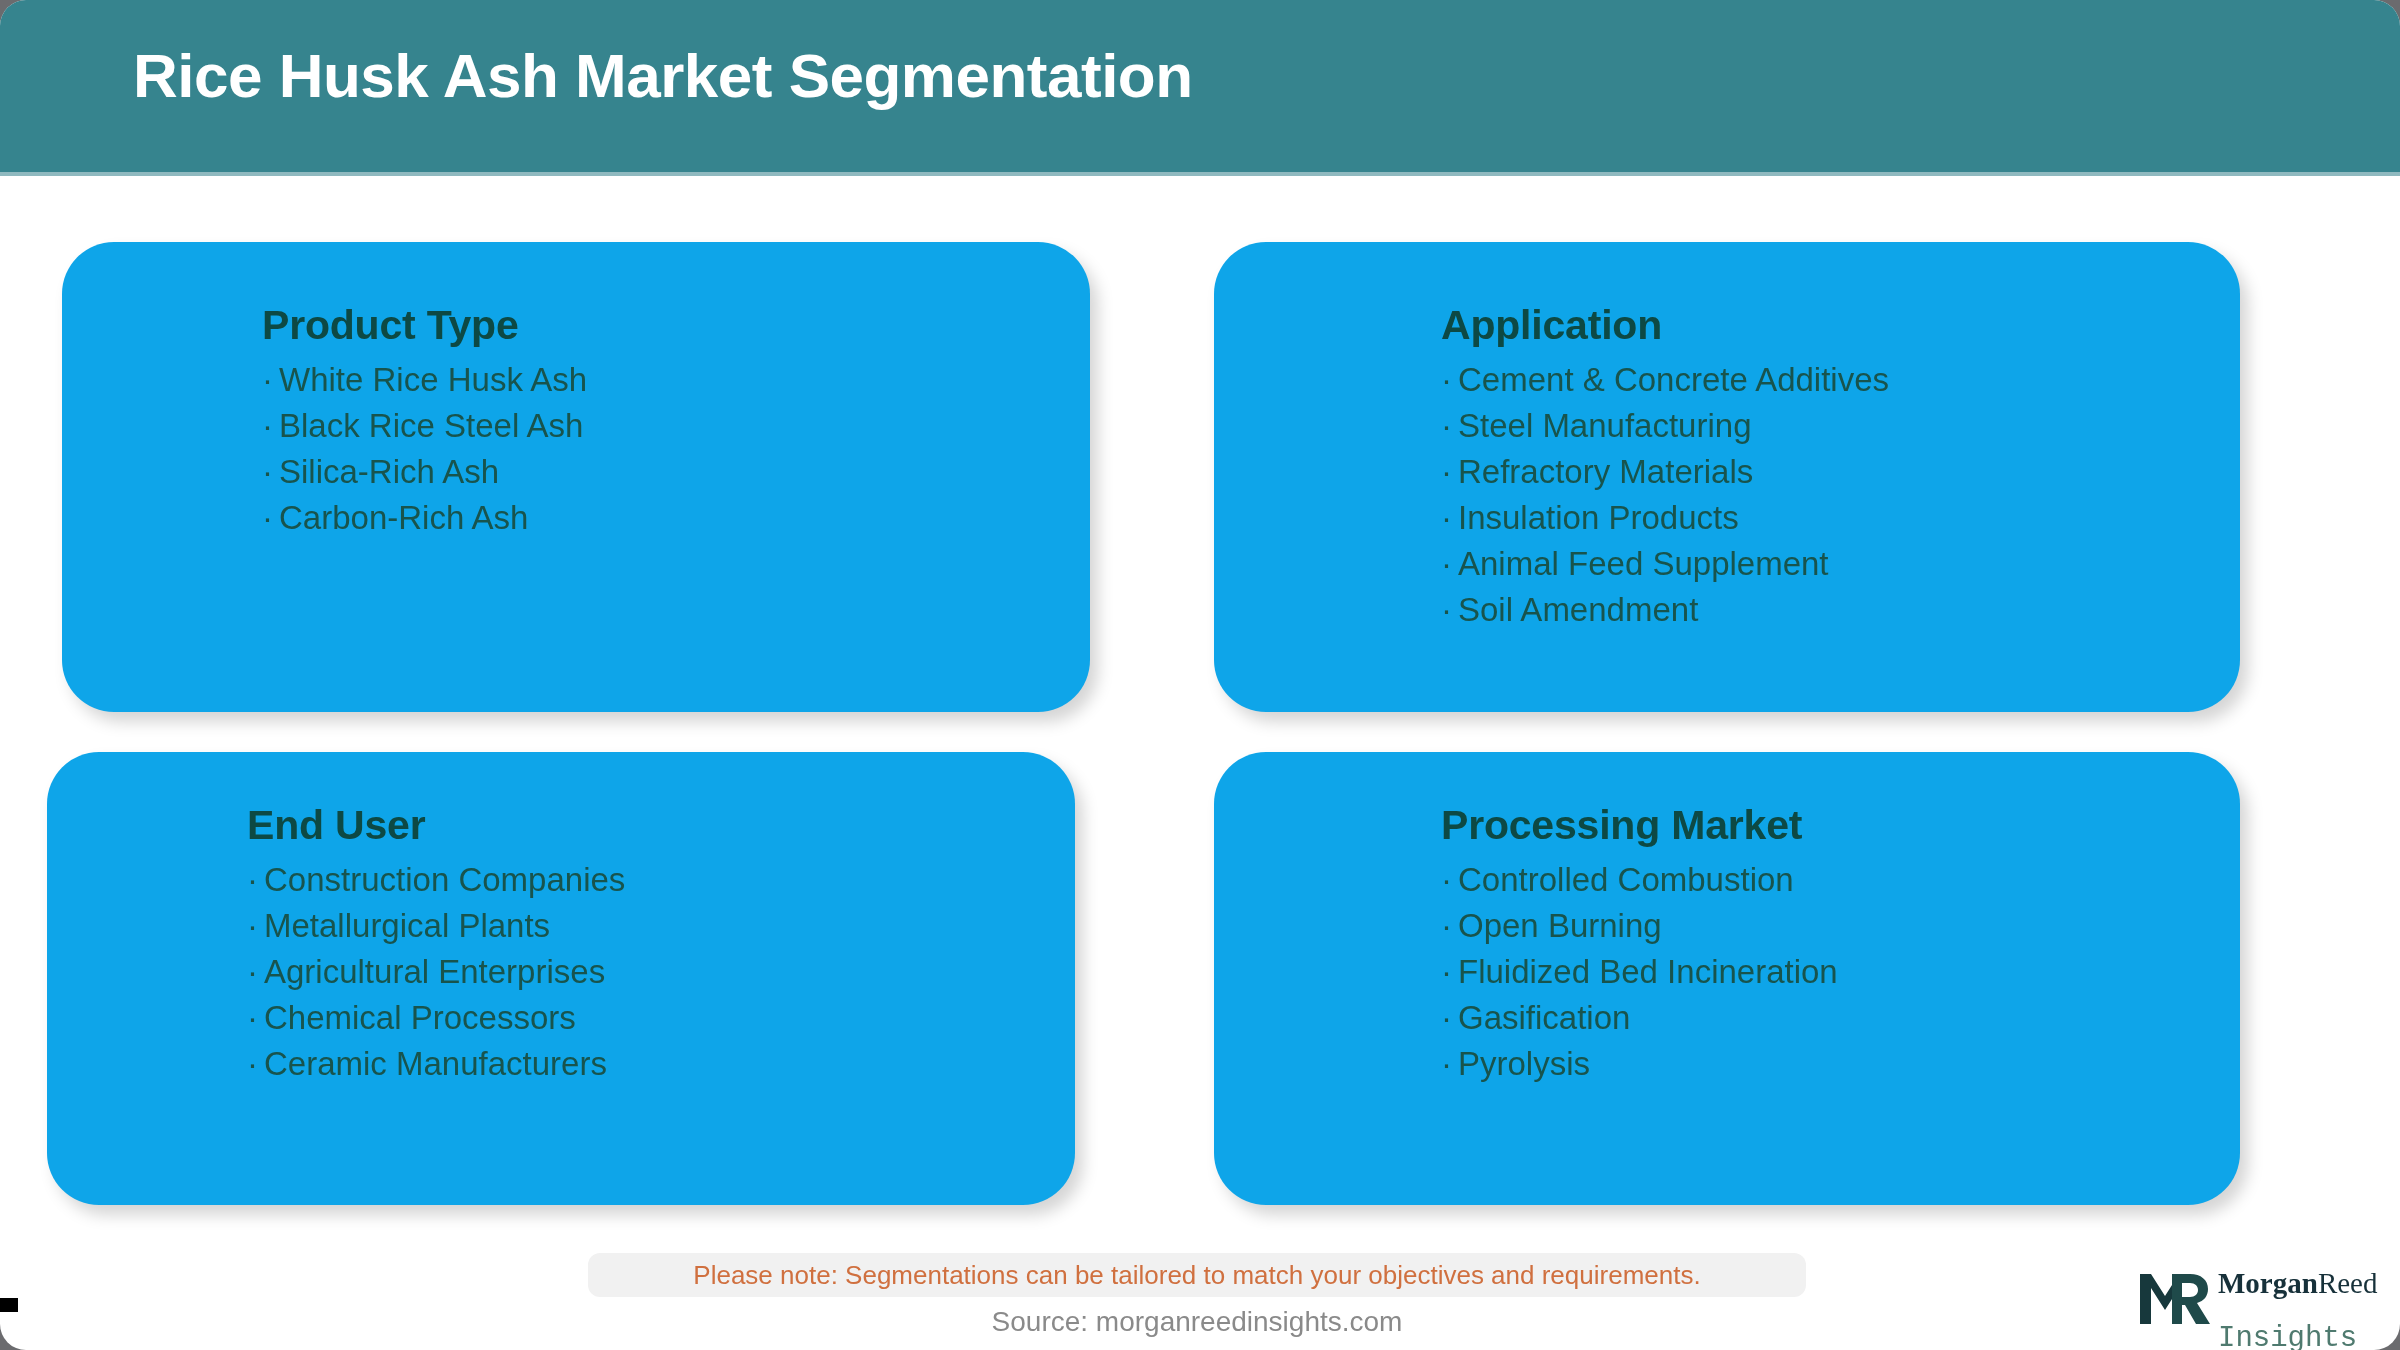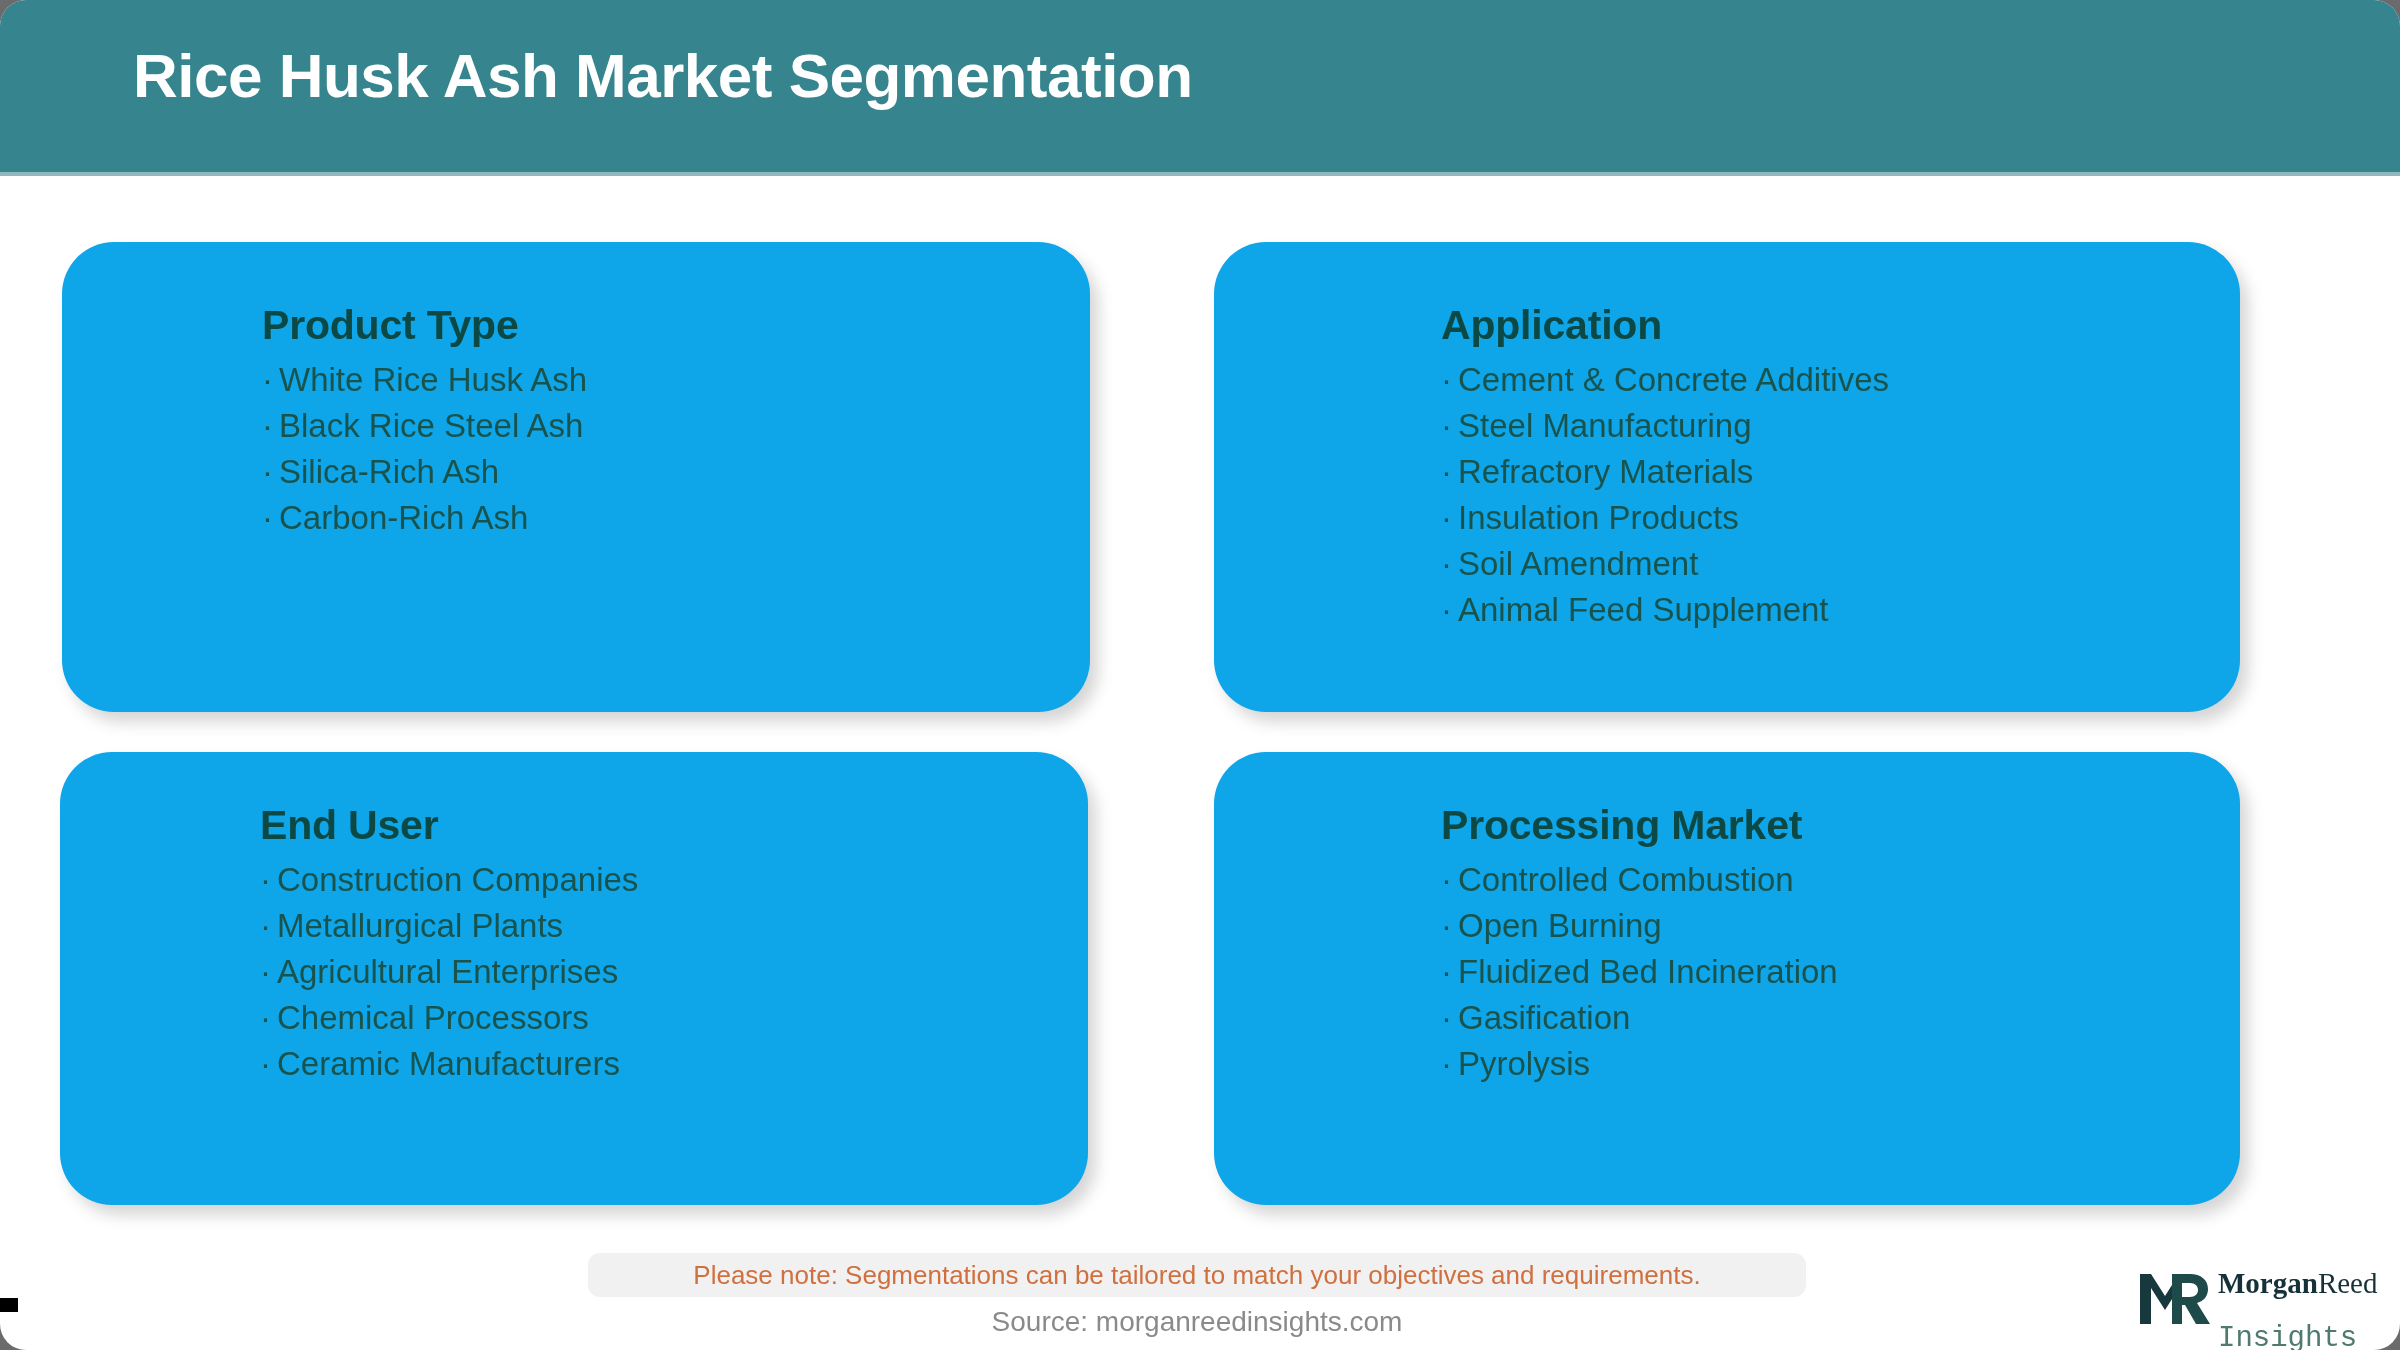--- a/index.html
+++ b/index.html
@@ -54,21 +54,21 @@
   
   .card {
     position: absolute;
     background: #0ea5e9;
     border-radius: 52px;
     box-shadow: 8px 10px 16px rgba(0,0,0,0.17);
     box-sizing: border-box;
   }
   .card-tl { left: 62px;   top: 242px;  width: 1028px; height: 470px; }
   .card-tr { left: 1214px; top: 242px;  width: 1026px; height: 470px; }
-  .card-bl { left: 60px;   top: 752px;  width: 1028px; height: 453px; text-decoration: underline; }
+  .card-bl { left: 47px;   top: 752px;  width: 1028px; height: 453px; text-decoration: underline; }
   .card-br { left: 1214px; top: 752px;  width: 1026px; height: 453px; }
 
   .card-inner {
     position: absolute;
     left: 200px;
     top: 60px;
     right: 40px;
   }
   .card-bl .card-inner,
   .card-br .card-inner { top: 50px; }
@@ -195,22 +195,22 @@
   </div>
 
   <div class="card card-tr">
     <div class="card-inner">
       <div class="card-heading">Application</div>
       <ul class="card-list">
         <li><span class="bullet-dot">·</span><span>Cement &amp; Concrete Additives</span></li>
         <li><span class="bullet-dot">·</span><span>Steel Manufacturing</span></li>
         <li><span class="bullet-dot">·</span><span>Refractory Materials</span></li>
         <li><span class="bullet-dot">·</span><span>Insulation Products</span></li>
+        <li><span class="bullet-dot">·</span><span>Animal Feed Supplement</span></li>
         <li><span class="bullet-dot">·</span><span>Soil Amendment</span></li>
-        <li><span class="bullet-dot">·</span><span>Animal Feed Supplement</span></li>
       </ul>
     </div>
   </div>
 
   <div class="card card-bl">
     <div class="card-inner">
       <div class="card-heading">End User</div>
       <ul class="card-list">
         <li><span class="bullet-dot">·</span><span>Construction Companies</span></li>
         <li><span class="bullet-dot">·</span><span>Metallurgical Plants</span></li>

